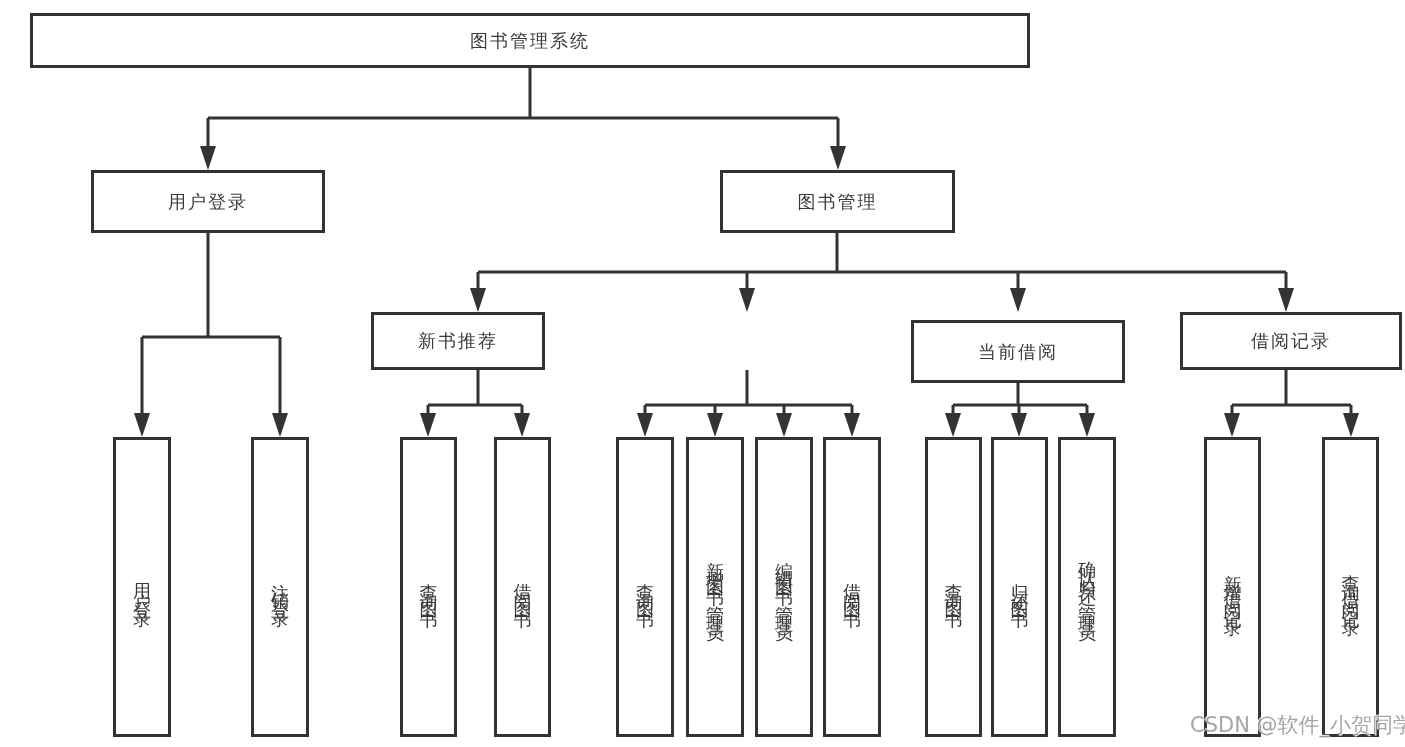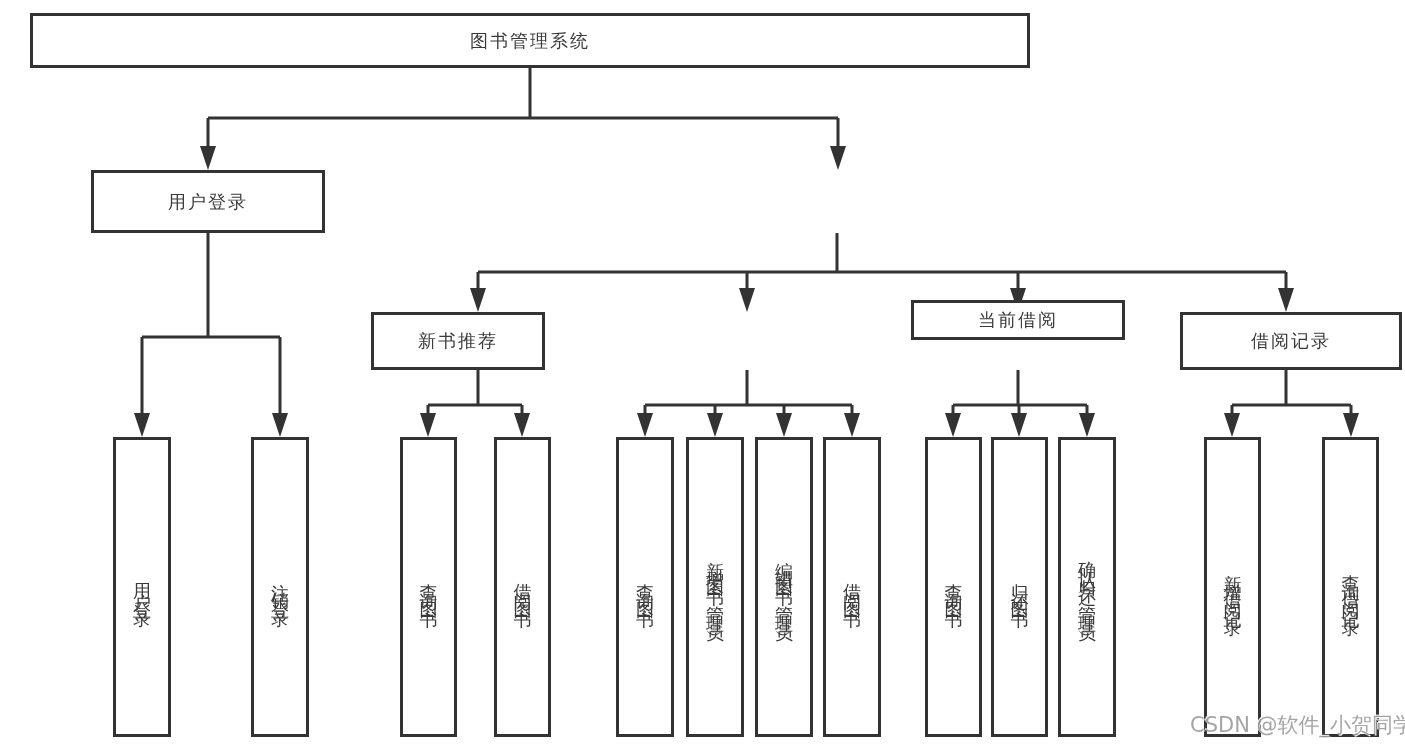--- a/index.html
+++ b/index.html
@@ -105,25 +105,28 @@
     </g>
   </svg>
 
   <div class="node" style="left:22px; top:13px; width:1000px; height:55px">
     <span>图书管理系统</span>
   </div>
 
   <div class="node" style="left:83px; top:170px; width:234px; height:63px">
     <span>用户登录</span>
   </div>
+  <div class="node" style="left:712px; top:170px; width:235px; height:63px">
+    <span>图书管理</span>
+  </div>
 
   <div class="node" style="left:363px; top:312px; width:174px; height:58px">
     <span>新书推荐</span>
   </div>
-  <div class="node" style="left:903px; top:300px; width:214px; height:40px">
+  <div class="node" style="left:903px; top:320px; width:214px; height:63px">
     <span>当前借阅</span>
   </div>
   <div class="node" style="left:1172px; top:312px; width:222px; height:58px">
     <span>借阅记录</span>
   </div>
 
   <div class="node v" style="left:105px; top:437px; width:58px; height:300px">
     <span>用户登录</span>
   </div>
   <div class="node v" style="left:243px; top:437px; width:58px; height:300px">

